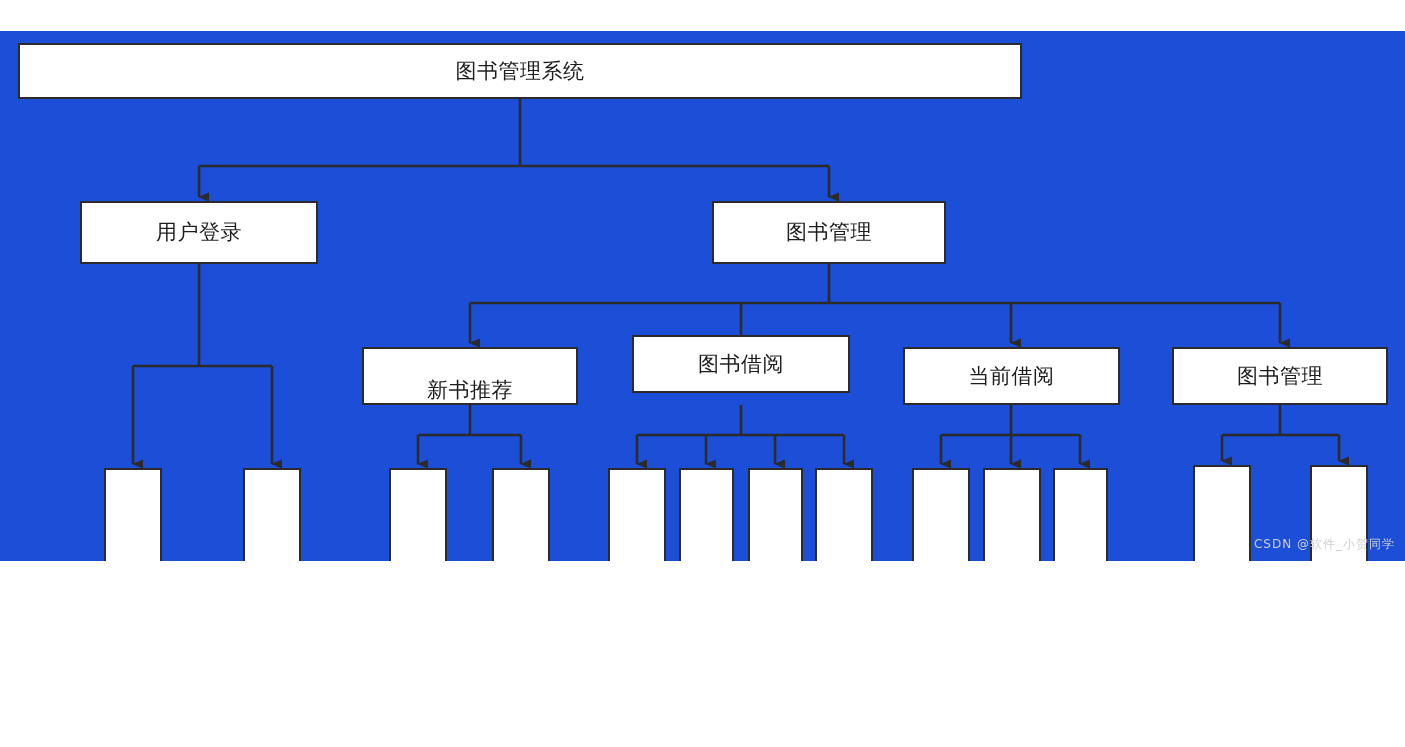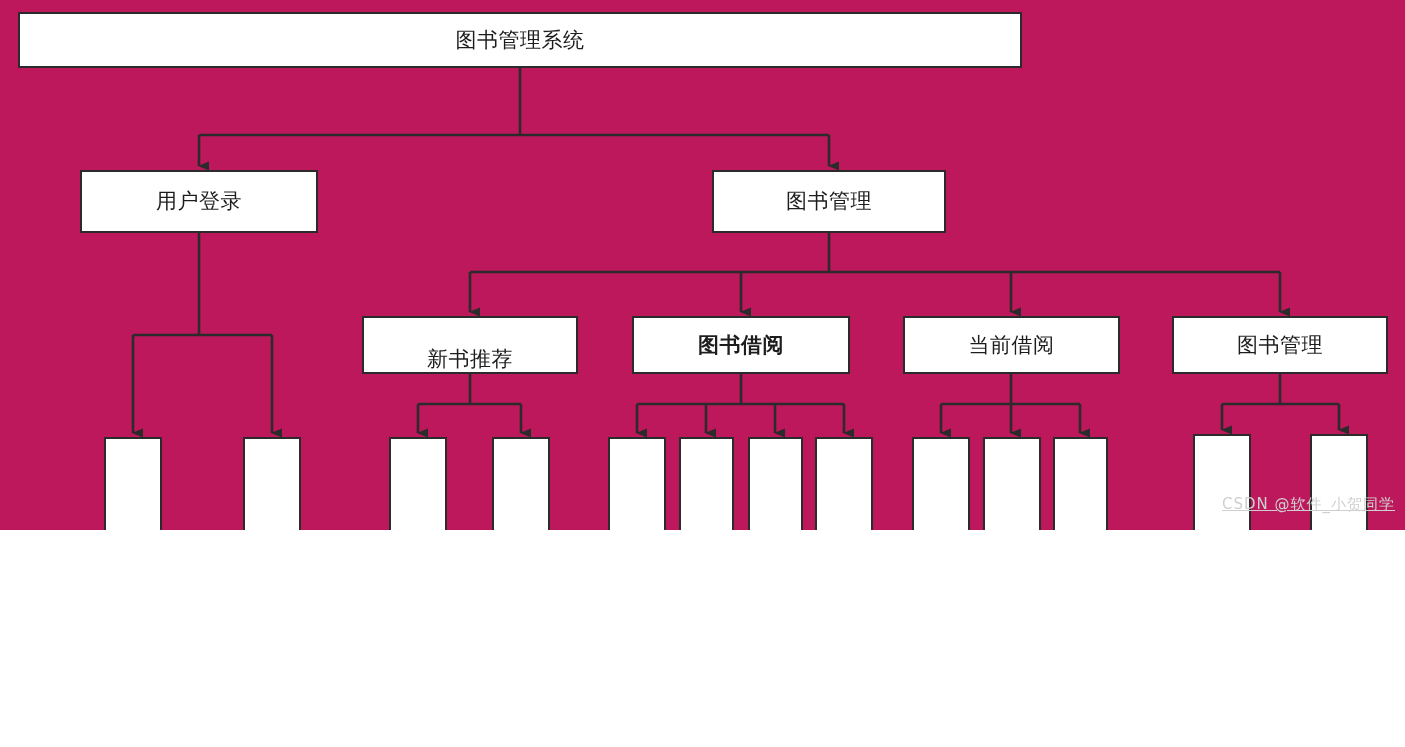--- a/index.html
+++ b/index.html
@@ -7,22 +7,23 @@
     padding: 0;
     background: #ffffff;
   }
   body {
     font-family: "DejaVu Sans", "Liberation Sans", sans-serif;
   }
   #canvas {
     position: relative;
     width: 1405px;
     height: 530px;
-    background: #be185d;
+    background: #1d4ed8;
     overflow: hidden;
+    margin-top: 31px;
   }
   #diagram-svg {
     position: absolute;
     left: 0;
     top: 0;
     width: 1405px;
     height: 747px;
   }
   .node {
     position: absolute;
@@ -53,27 +54,26 @@
     font-size: 20px;
     line-height: 1;
     max-height: 100%;
   }
   .node.leaf.tall-text .node-label {
     letter-spacing: 2px;
   }
   .watermark {
     position: absolute;
     right: 10px;
-    bottom: 16px;
+    bottom: 8px;
     color: #cfcfcf;
-    font-size: 15px;
+    font-size: 12px;
     letter-spacing: 1px;
     white-space: nowrap;
     pointer-events: none;
-    text-decoration: underline;
   }
 </style>
 </head>
 <body>
 
 <div id="canvas">
 
   <svg id="diagram-svg" viewBox="0 0 1405 747" xmlns="http://www.w3.org/2000/svg">
     <defs>
       <marker id="arrowhead" markerWidth="10" markerHeight="11" refX="4.6" refY="10" orient="auto" markerUnits="userSpaceOnUse">
@@ -135,21 +135,21 @@
   </div>
 
   <div class="node" style="left:712px; top:170px; width:234px; height:63px;text-align:center;">
     <span class="node-label">图书管理</span>
   </div>
 
   <div class="node" style="left:362px; top:316px; width:216px; height:58px;align-items:flex-end;">
     <span class="node-label">新书推荐</span>
   </div>
 
-  <div class="node" style="left:632px; top:316px; width:218px; height:58px;font-weight:bold;">
+  <div class="node" style="left:632px; top:304px; width:218px; height:58px;">
     <span class="node-label">图书借阅</span>
   </div>
 
   <div class="node" style="left:903px; top:316px; width:217px; height:58px;">
     <span class="node-label">当前借阅</span>
   </div>
 
   <div class="node" style="left:1172px; top:316px; width:216px; height:58px;">
     <span class="node-label">图书管理</span>
   </div>

